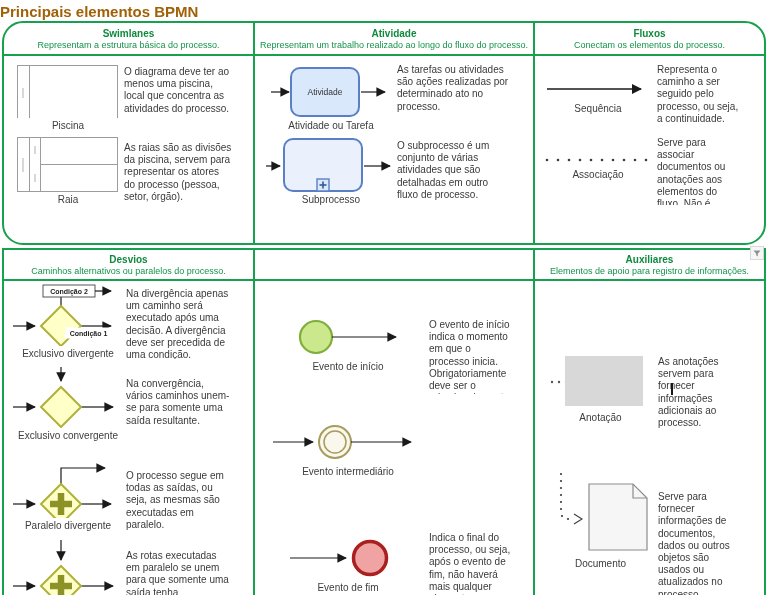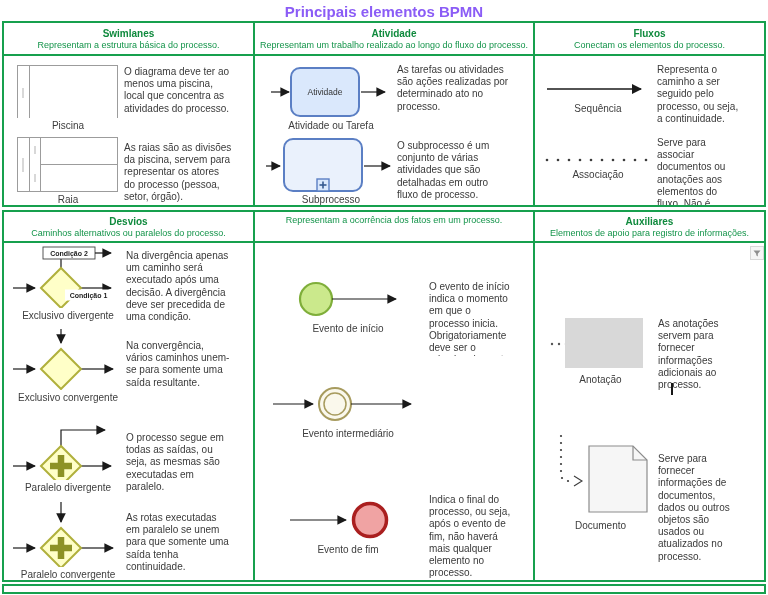--- a/index.html
+++ b/index.html
@@ -2,28 +2,28 @@
 <html><head>
 <meta charset="utf-8">
 <style>
   * { margin:0; padding:0; box-sizing:border-box; }
   html,body { background:#ffffff; }
   .wrap {
     position:relative; width:768px; height:595px; background:#fff;
     font-family:"Liberation Sans", sans-serif; overflow:hidden;
   }
   .page-title {
-    height:21px; text-align:center; padding-top:3px;
-    font-size:15px; font-weight:bold; color:#8b5cf6;
+    height:21px; padding-top:3px;
+    font-size:15px; font-weight:bold; color:#a16207;
   }
   .band {
     width:764px; margin:0 2px; border:2px solid #17a04e;
     display:grid; background:#fff;
   }
-  .band1 { height:186px; grid-template-columns:249px 280px 231px; }
+  .band1 { height:224px; grid-template-columns:249px 280px 231px;border-radius:21px; }
   .band2 { height:372px; grid-template-columns:249px 280px 231px; margin-top:3px; }
   .col { overflow:hidden; }
   .col + .col { border-left:2px solid #17a04e; }
   .col-header {
     border-bottom:2px solid #17a04e; text-align:center; padding-top:4px;
   }
   .band2 .col-header { height:31px; padding-top:3px; }
   .band1 .col-header { height:33px; }
   .col-title { font-size:10px; font-weight:bold; color:#0f8a3d; line-height:1.3; }
   .col-sub { font-size:9px; color:#14944a; line-height:1.25; }
@@ -229,21 +229,20 @@
             <line x1="39" y1="48" x2="61" y2="48" stroke="#8d9226" stroke-width="6.5"></line>
           </svg>
           <div class="fig-label">Paralelo convergente</div>
         </div>
         <div class="desc" style="padding-top:19px;">As rotas executadas em paralelo se unem para que somente uma saída tenha continuidade.</div>
       </div>
     </div>
 
     <div class="col">
       <div class="col-header">
-        <div class="col-sub">Representam a ocorrência dos fatos em um processo.</div>
       </div>
 
       <div class="row" style="height:113px;padding-left:12px;">
         <div class="fig" style="width:162px;padding-top:34px;">
           <svg width="116" height="44" style="margin-left:12px;">
             <circle cx="20" cy="22" r="16" fill="#cbe98c" stroke="#7fae3a" stroke-width="2.2"></circle>
             <line x1="36" y1="22" x2="100" y2="22" stroke="#1a1a1a" stroke-width="1.2" marker-end="url(#arw)"></line>
           </svg>
           <div class="fig-label">Evento de início</div>
         </div>

